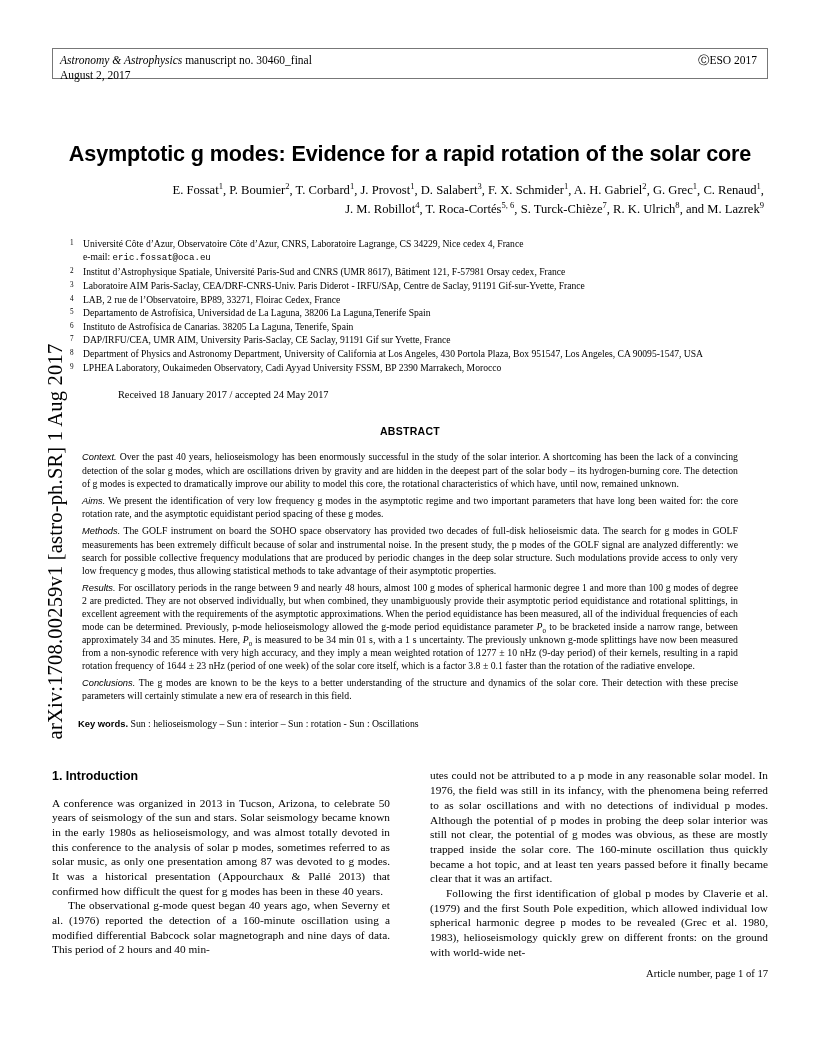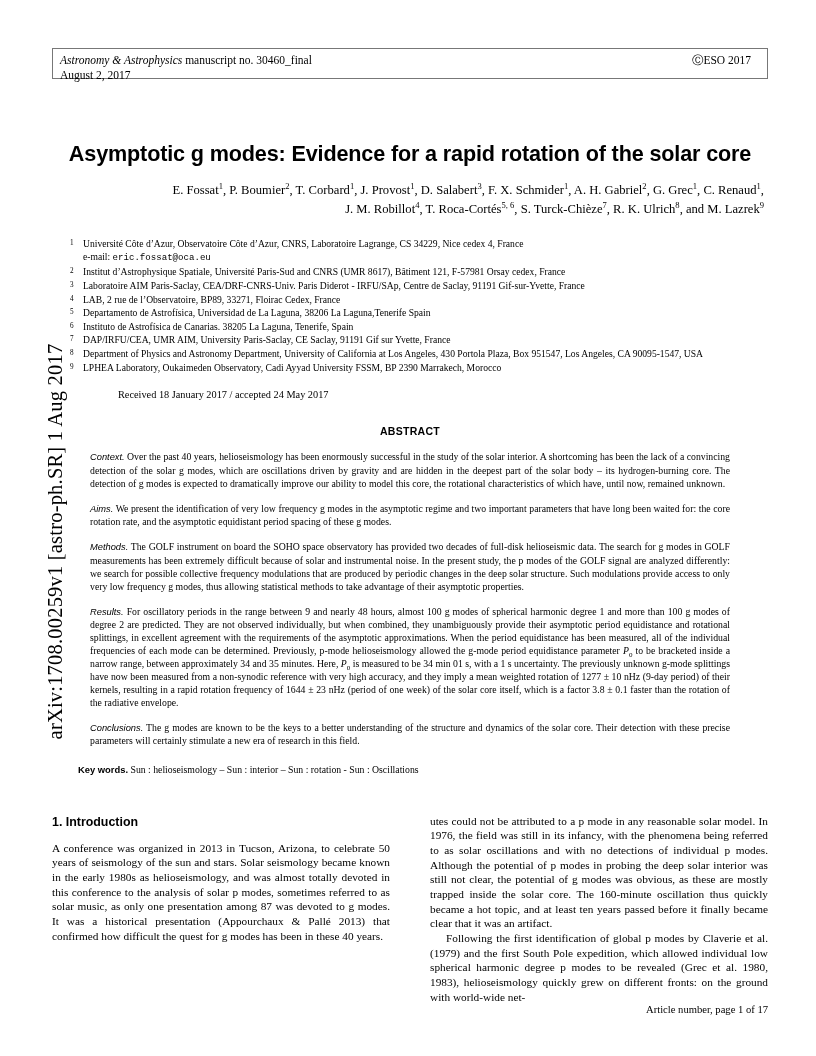--- a/index.html
+++ b/index.html
@@ -51,21 +51,21 @@
     box-sizing: border-box;
   }
   #journal-header .hdr-line1 {
     display: block;
   }
   #journal-header .jname {
     font-style: italic;
   }
   #journal-header .copyright {
     position: absolute;
-    right: 16px;
+    right: 10px;
     top: 4px;
   }
 
   
   #title {
     margin-top: 63px;
     text-align: center;
     font-family: "Liberation Sans", "DejaVu Sans", sans-serif;
     font-weight: bold;
     font-size: 21.6px;
@@ -125,21 +125,21 @@
     font-size: 10.5px;
     letter-spacing: 0.3px;
   }
   #abstract-body {
     margin-top: 13px;
     padding: 0 26px;
     font-size: 9.75px;
     line-height: 1.335;
     text-align: justify;
   }
-  #abstract-body p { margin: 12px; }
+  #abstract-body p { margin: 4px; }
   .abs-label {
     font-style: italic;
     font-family: "Liberation Sans", "DejaVu Sans", sans-serif;
     font-size: 9.3px;
   }
   .kw {
     margin-top: 16px;
     padding: 0 26px;
     font-size: 9.75px;
   }
@@ -167,21 +167,21 @@
     font-size: 12.4px;
     margin-bottom: 11px;
   }
   .col p { margin: 0; }
   .col p.indent { text-indent: 16px; margin-top: 0; }
 
   
   #footer {
     position: absolute;
     left: 52px;
-    top: 1004px;
+    top: 968px;
     width: 716px;
     text-align: right;
     font-size: 10.6px;
   }
 
   .italic { font-style: italic; }
   .sub { font-size: 0.72em; vertical-align: sub; line-height: 0; }
 </style>
 </head>
 <body>
@@ -284,20 +284,21 @@
     </p>
   </div>
   <div class="kw">
     <span class="kw-label">Key words.</span><span> Sun : helioseismology – Sun : interior – Sun : rotation - Sun : Oscillations</span>
   </div>
 
   <div id="columns">
     <div class="col">
       <div class="sec-head">1. Introduction</div>
       <p>A conference was organized in 2013 in Tucson, Arizona, to celebrate 50 years of seismology of the sun and stars. Solar seismology became known in the early 1980s as helioseismology, and was almost totally devoted in this conference to the analysis of solar p modes, sometimes referred to as solar music, as only one presentation among 87 was devoted to g modes. It was a historical presentation (Appourchaux &amp; Pallé 2013) that confirmed how difficult the quest for g modes has been in these 40 years.</p>
+      <p class="indent">The observational g-mode quest began 40 years ago, when Severny et al. (1976) reported the detection of a 160-minute oscillation using a modified differential Babcock solar magnetograph and nine days of data. This period of 2 hours and 40 min-</p>
     </div>
     <div class="col">
       <p>utes could not be attributed to a p mode in any reasonable solar model. In 1976, the field was still in its infancy, with the phenomena being referred to as solar oscillations and with no detections of individual p modes. Although the potential of p modes in probing the deep solar interior was still not clear, the potential of g modes was obvious, as these are mostly trapped inside the solar core. The 160-minute oscillation thus quickly became a hot topic, and at least ten years passed before it finally became clear that it was an artifact.</p>
       <p class="indent">Following the first identification of global p modes by Claverie et al. (1979) and the first South Pole expedition, which allowed individual low spherical harmonic degree p modes to be revealed (Grec et al. 1980, 1983), helioseismology quickly grew on different fronts: on the ground with world-wide net-</p>
     </div>
   </div>
 
 </div>
 
 <div id="footer">Article number, page 1 of 17</div>

